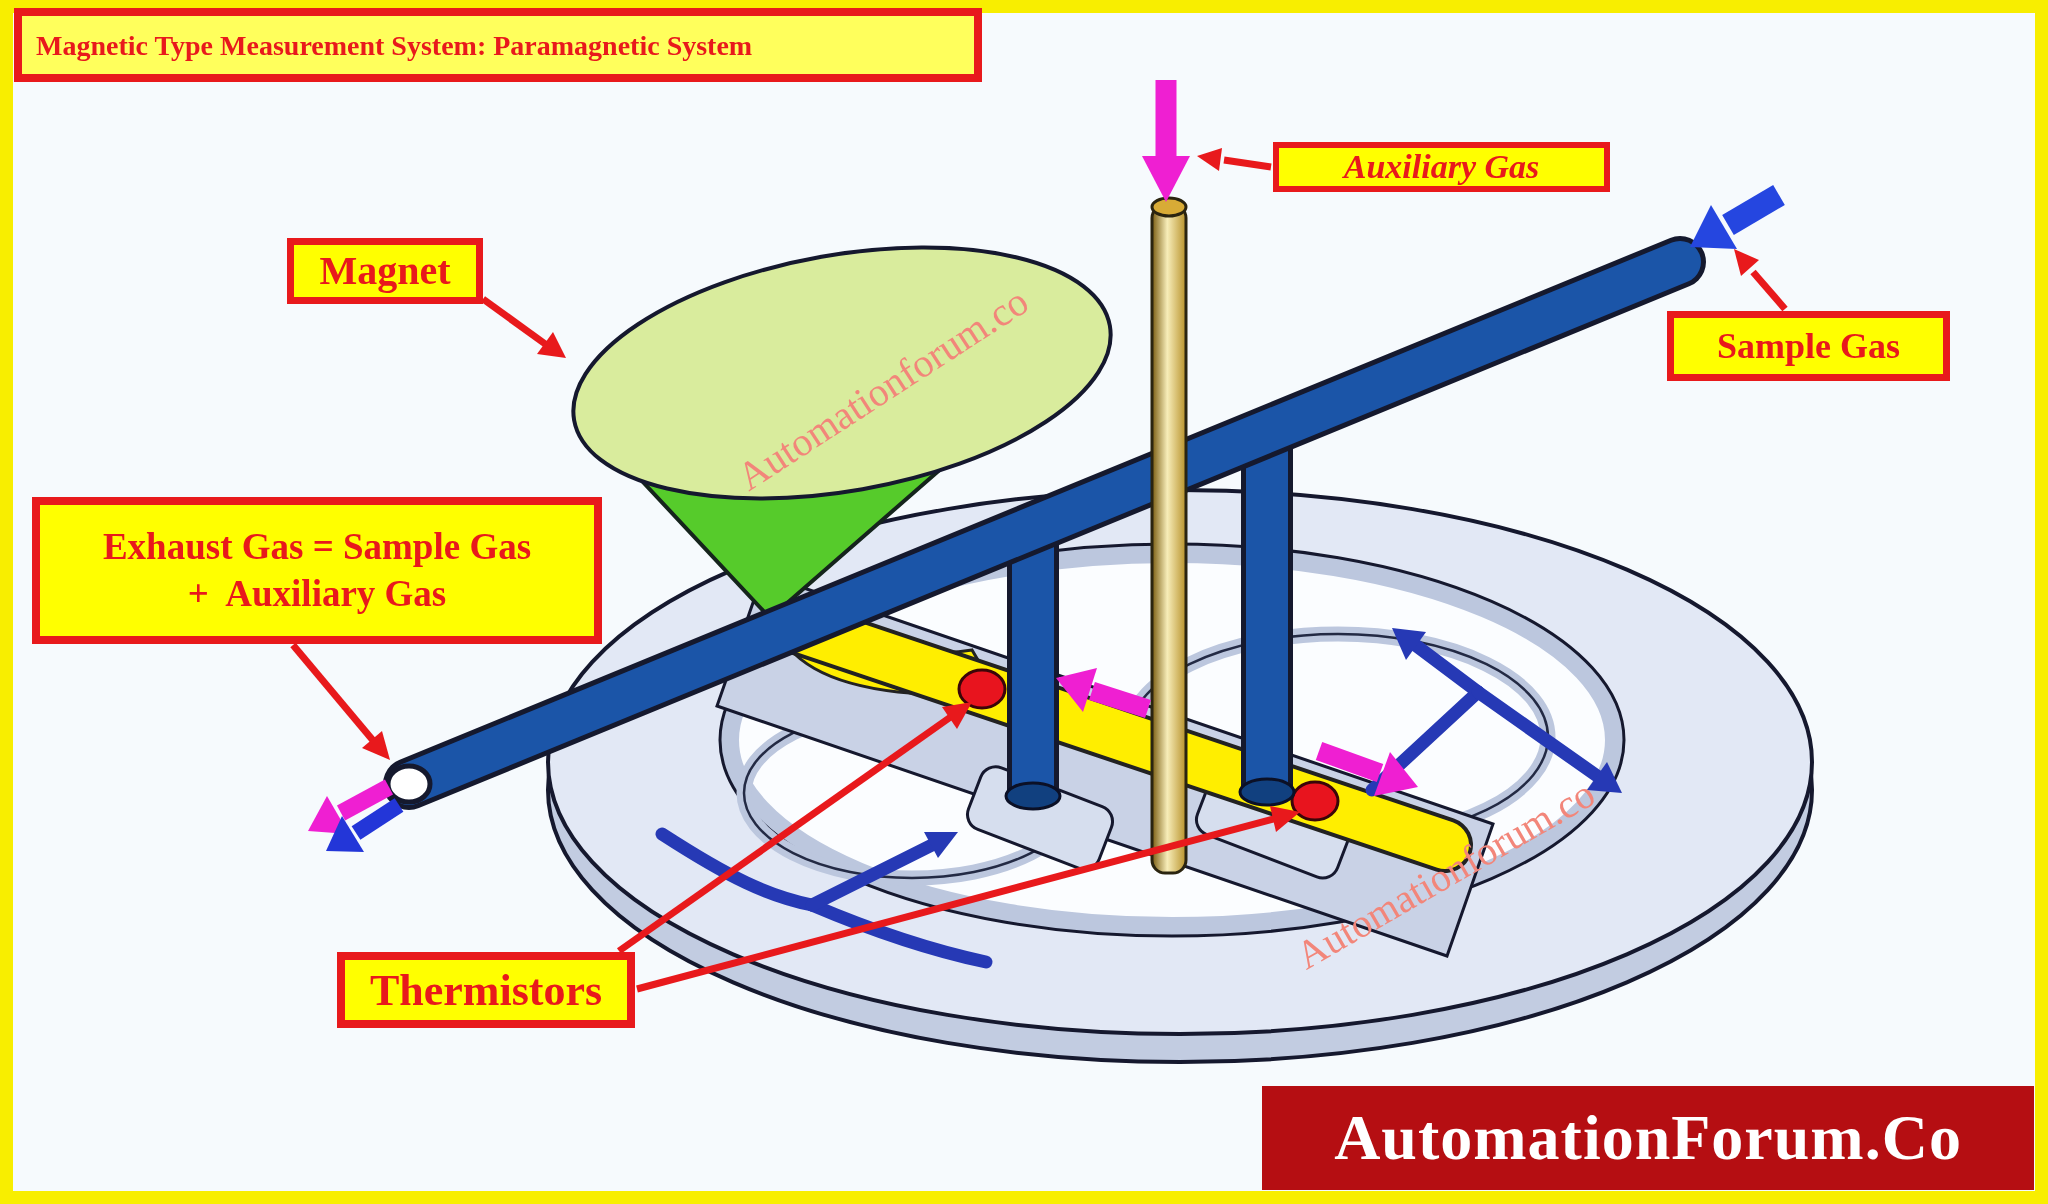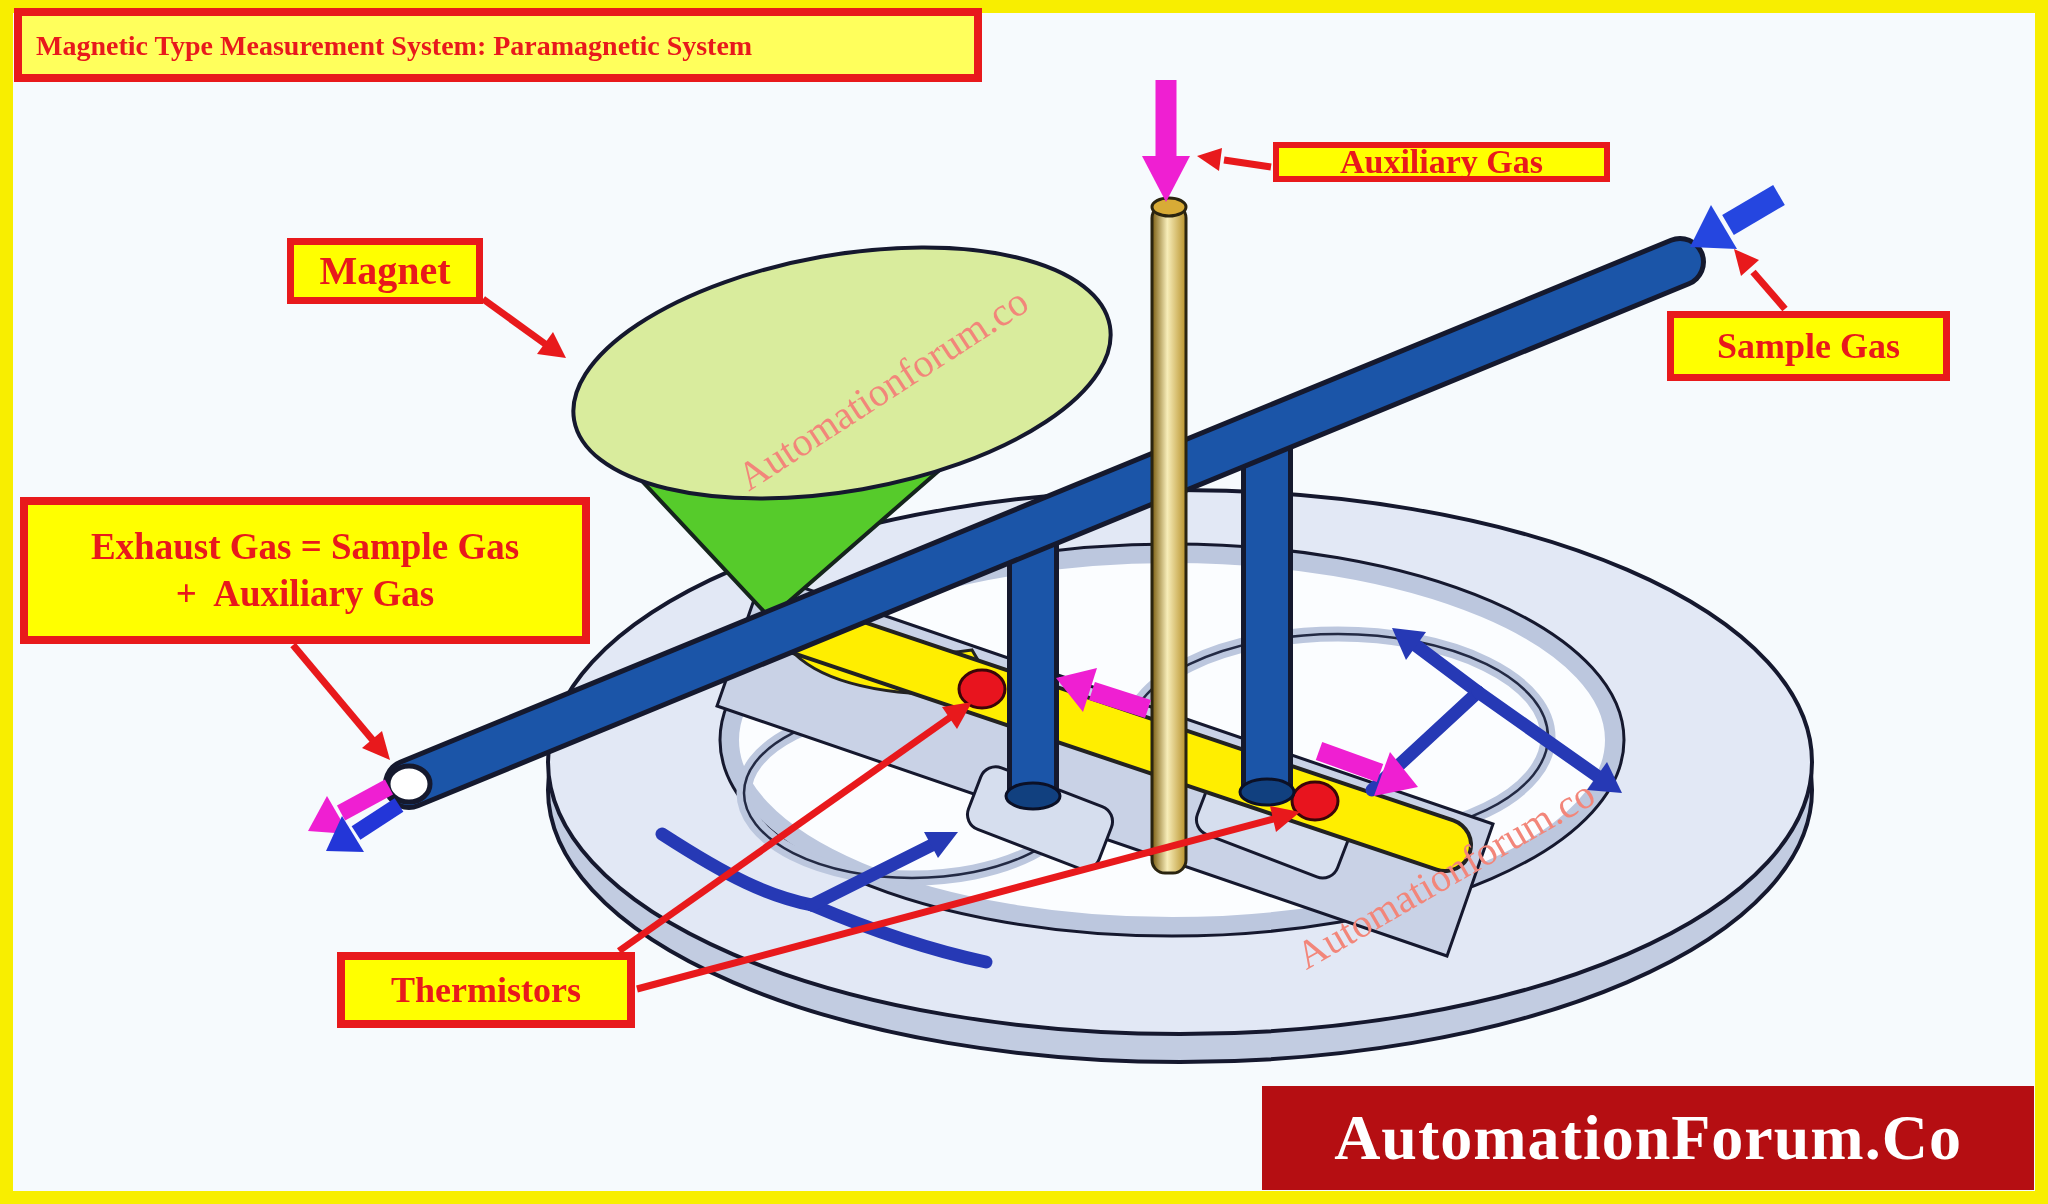--- a/index.html
+++ b/index.html
@@ -6,24 +6,24 @@
   .canvas{position:relative;width:2048px;height:1204px;background:#f6fafd;overflow:hidden;
           font-family:"Liberation Serif",serif;}
   .canvas svg{position:absolute;left:0;top:0;}
   .frame{position:absolute;inset:0;border:13px solid #F8EE00;pointer-events:none;}
   .lbl{position:absolute;box-sizing:border-box;display:flex;align-items:center;justify-content:center;
        background:#FFFF00;border:7px solid #E8191C;color:#E8191C;font-weight:bold;text-align:center;
        font-family:"Liberation Serif",serif;line-height:1.25;}
   .lbl-title{left:14px;top:8px;width:968px;height:74px;background:#FFFF5C;border-width:8px;
              font-size:28px;justify-content:flex-start;padding-left:14px;white-space:nowrap;}
   .lbl-magnet{left:287px;top:238px;width:196px;height:66px;font-size:40px;}
-  .lbl-aux{left:1273px;top:142px;width:337px;height:40px;border-width:6px;font-size:34px;}
+  .lbl-aux{left:1273px;top:142px;width:337px;height:50px;border-width:6px;font-size:34px;font-style:italic;}
   .lbl-sample{left:1667px;top:311px;width:283px;height:70px;font-size:36px;}
-  .lbl-exhaust{left:20px;top:497px;width:570px;height:147px;border-width:8px;font-size:37px;flex-direction:column;}
-  .lbl-therm{left:337px;top:952px;width:298px;height:76px;border-width:8px;font-size:36px;}
+  .lbl-exhaust{left:32px;top:497px;width:570px;height:147px;border-width:8px;font-size:37px;flex-direction:column;}
+  .lbl-therm{left:337px;top:952px;width:298px;height:76px;border-width:8px;font-size:44px;}
   .lbl-logo{left:1262px;top:1086px;width:772px;height:104px;background:#B50E12;border:none;color:#ffffff;
             font-size:64px;letter-spacing:1px;}
 </style>
 </head>
 <body>
 
 <div class="canvas">
 
   <svg width="2048" height="1204" viewBox="0 0 2048 1204">
     <defs>

